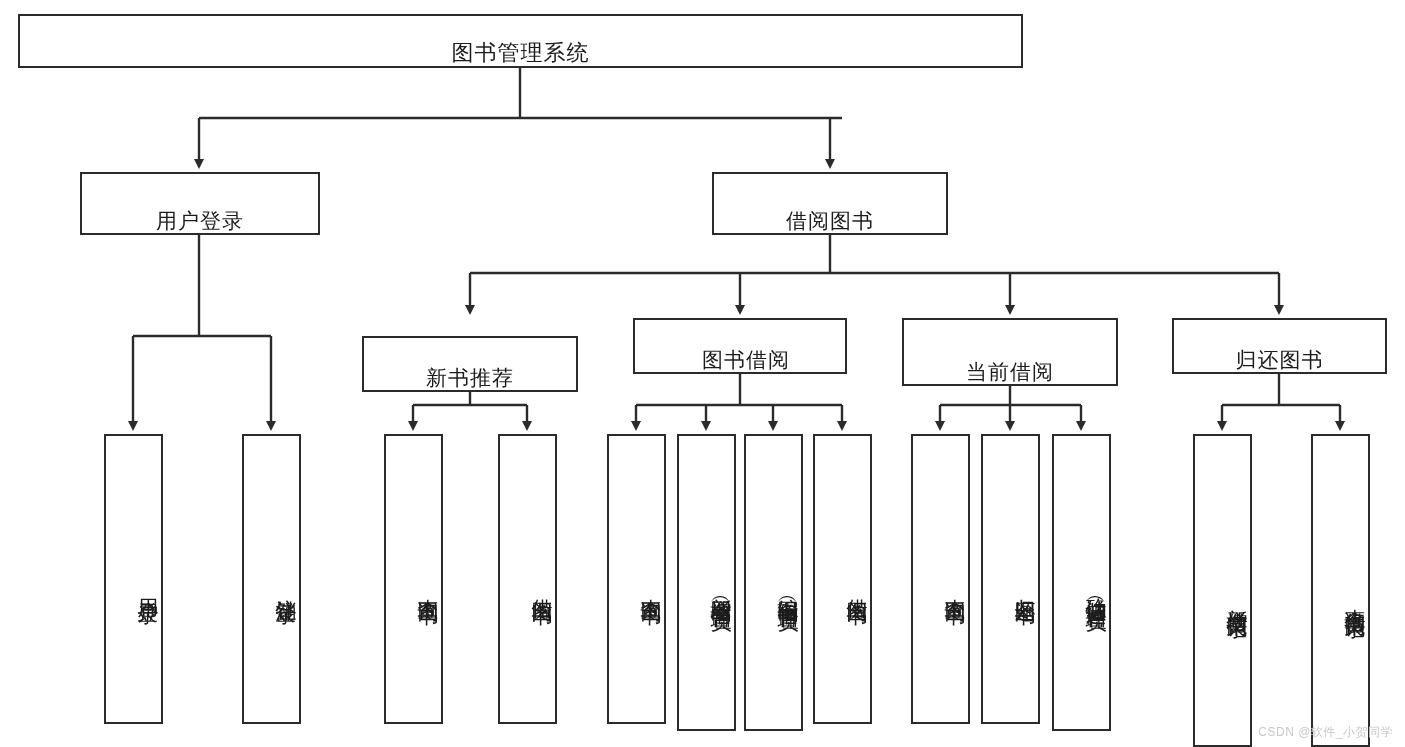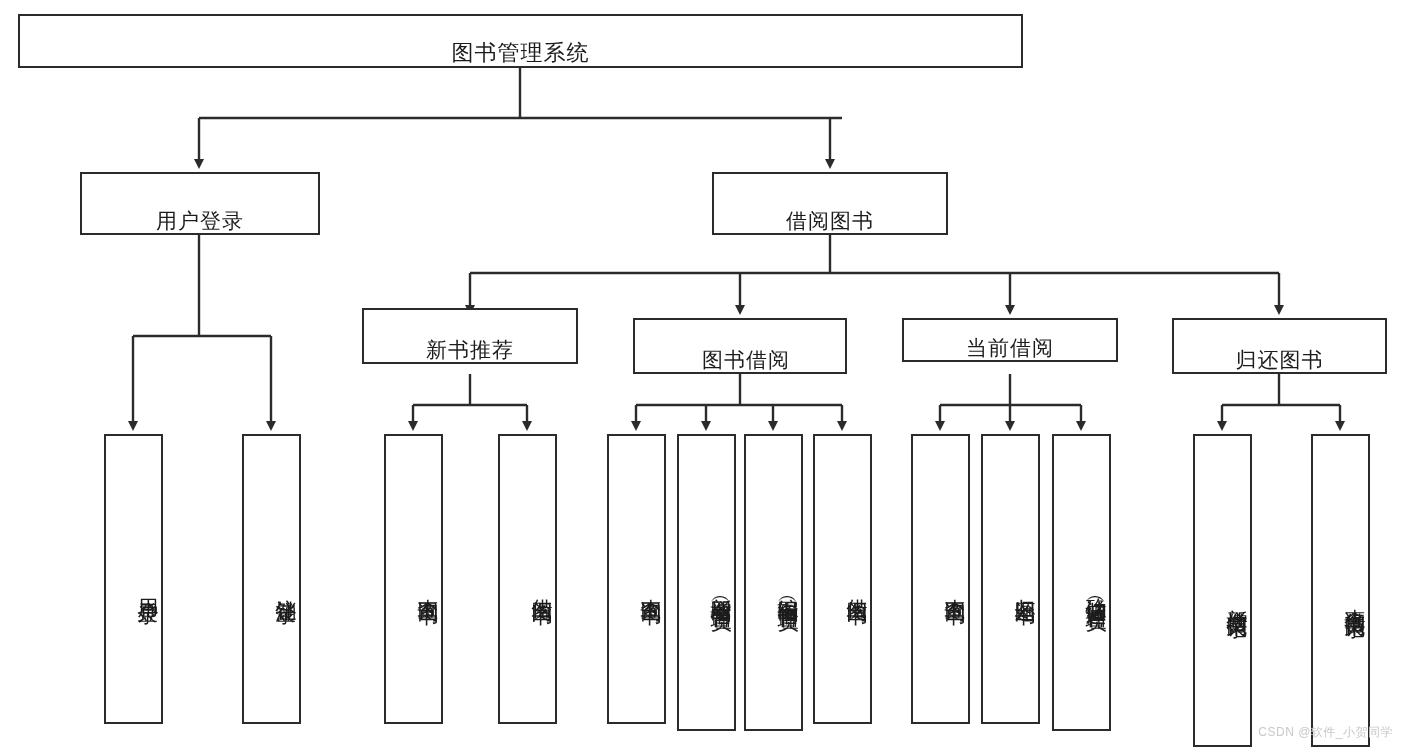--- a/index.html
+++ b/index.html
@@ -131,29 +131,29 @@
   </div>
 
   <div class="node horiz" style="left:80px; top:172px; width:240px; height:63px;">
     <span>用户登录</span>
   </div>
 
   <div class="node horiz" style="left:712px; top:172px; width:236px; height:63px;">
     <span>借阅图书</span>
   </div>
 
-  <div class="node horiz" style="left:362px; top:308px; width:216px; height:56px;">
+  <div class="node horiz" style="left:362px; top:336px; width:216px; height:56px;">
     <span>新书推荐</span>
   </div>
 
   <div class="node horiz" style="left:633px; top:318px; width:214px; height:56px;padding-left:12px;">
     <span>图书借阅</span>
   </div>
 
-  <div class="node horiz" style="left:902px; top:318px; width:216px; height:44px;">
+  <div class="node horiz" style="left:902px; top:318px; width:216px; height:68px;">
     <span>当前借阅</span>
   </div>
 
   <div class="node horiz" style="left:1172px; top:318px; width:215px; height:56px;">
     <span>归还图书</span>
   </div>
 
   <div class="node vert" style="left:104px; top:434px; width:59px; height:290px;">
     <span>用户登录</span>
   </div>

